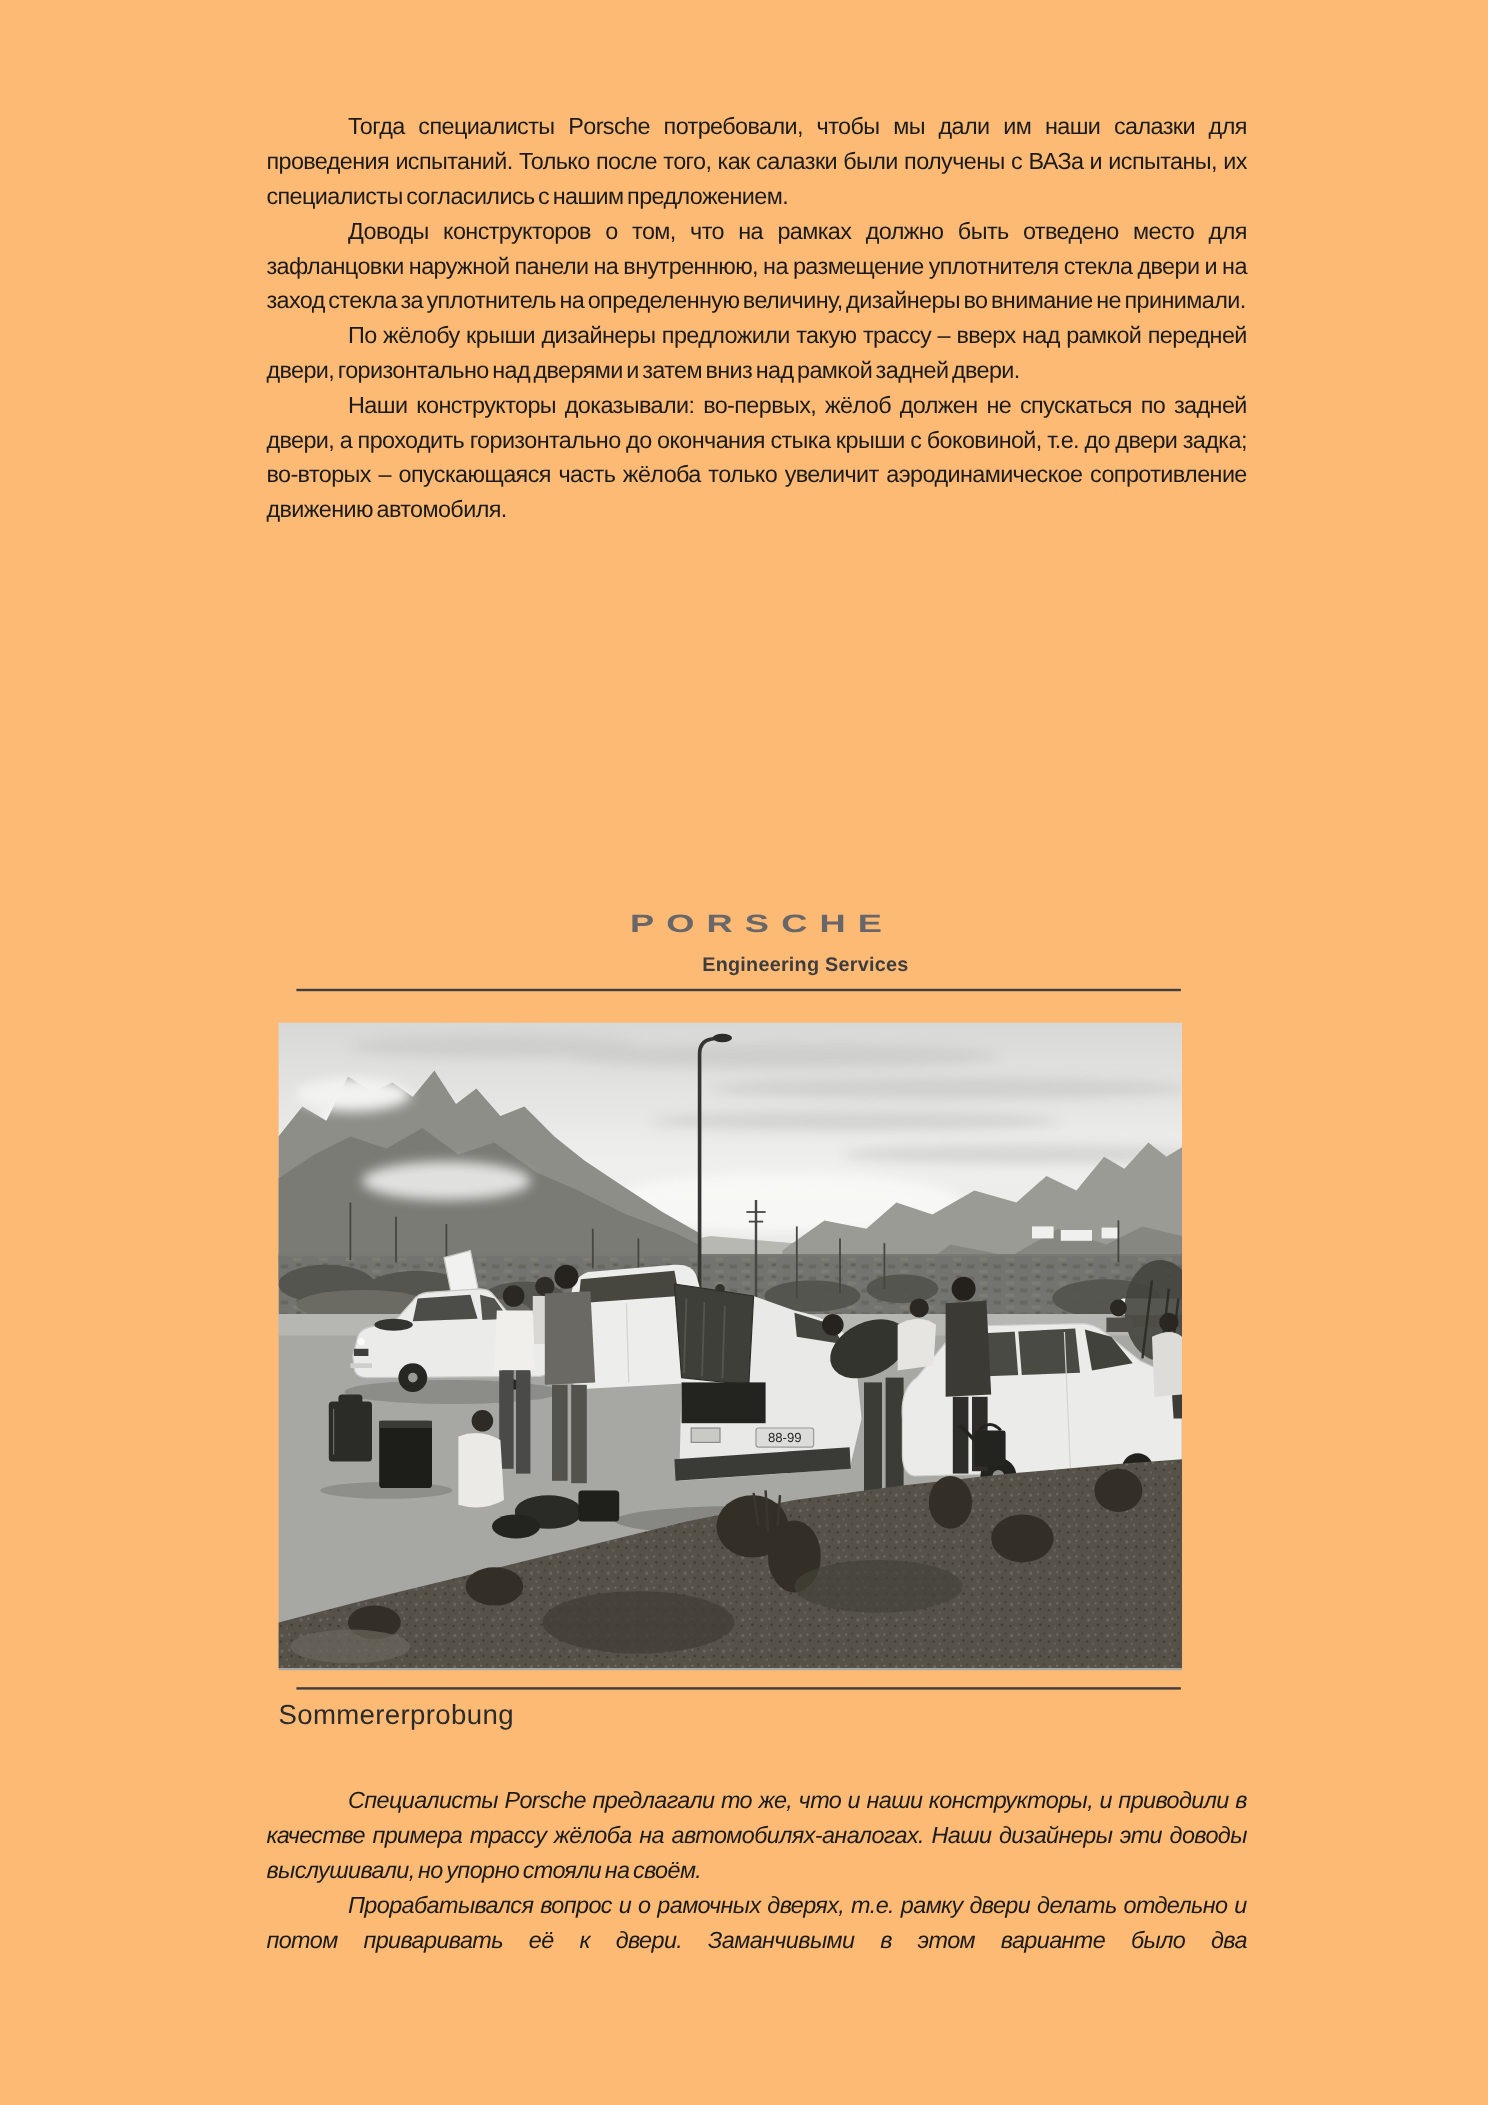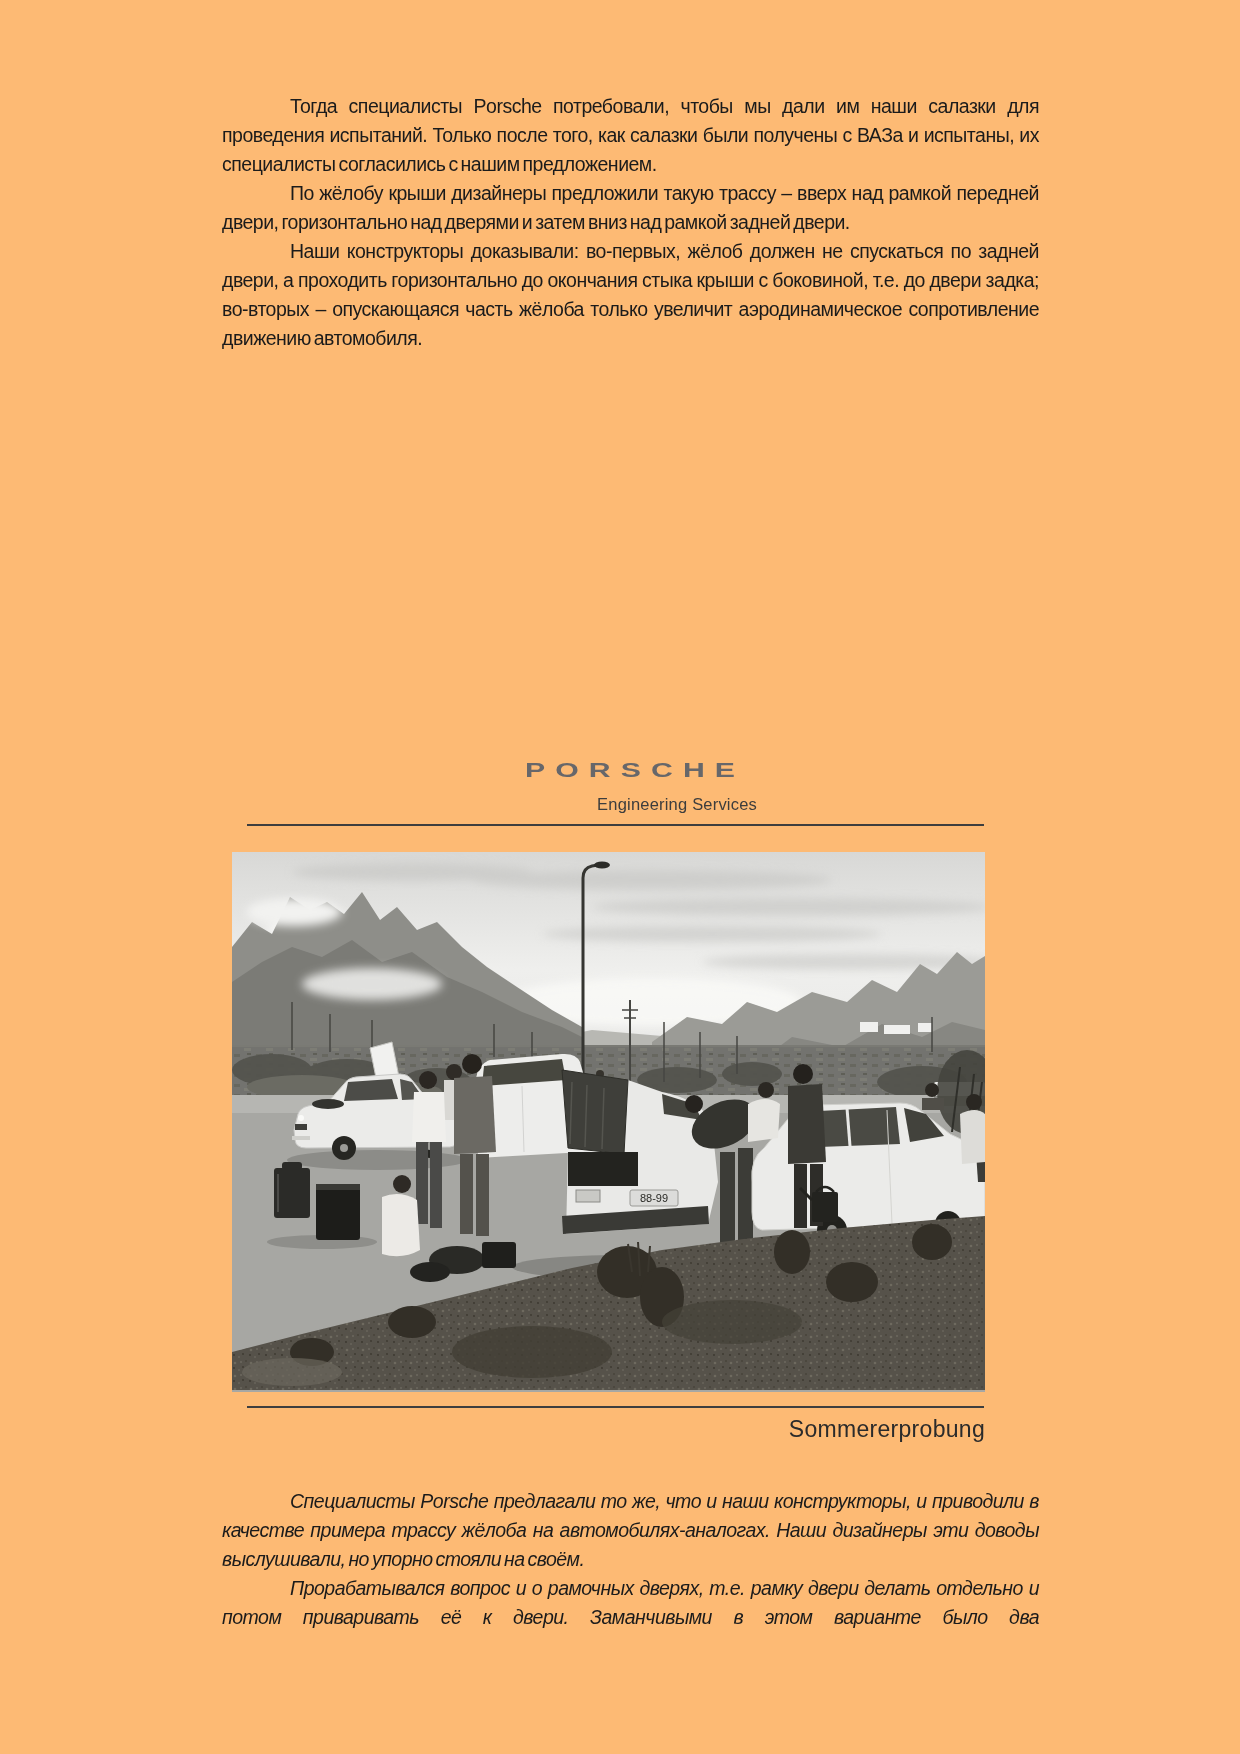--- a/index.html
+++ b/index.html
@@ -33,48 +33,50 @@
     transform:scale(1.12,0.78);
     transform-origin:center top;
     white-space:nowrap;
   }
   .logo-sub{
     position:absolute;left:505px;top:795px;width:252px;
     text-align:right;
     font-size:16.5px;color:#3d3d3d;
     letter-spacing:0.2px;
     white-space:nowrap;
+    font-weight:bold;
   }
   .rule{
     position:absolute;left:247px;width:737px;height:2px;
     background:#3e3e3e;
   }
   .rule-top{top:824px;}
   .rule-bottom{top:1406px;}
 
   .photo{
     position:absolute;left:232px;top:852px;width:753px;height:540px;
     margin:0;padding:0;border-radius:29px;
   }
   .photo svg{display:block;}
 
   .caption{
     position:absolute;left:232px;top:1416px;width:753px;
-    text-align:right;
+    text-align:left;
     font-size:23px;color:#2b2b2b;
     letter-spacing:0.3px;
   }
 </style>
 </head>
 <body>
 
 <div class="page">
 
   <section class="body-text text-top">
     <p>Тогда специалисты Porsche потребовали, чтобы мы дали им наши салазки для проведения испытаний. Только после того, как салазки были получены с ВАЗа и испытаны, их специалисты согласились с нашим предложением.</p>
+    <p>Доводы конструкторов о том, что на рамках должно быть отведено место для зафланцовки наружной панели на внутреннюю, на размещение уплотнителя стекла двери и на заход стекла за уплотнитель на определенную величину, дизайнеры во внимание не принимали.</p>
     <p>По жёлобу крыши дизайнеры предложили такую трассу – вверх над рамкой передней двери, горизонтально над дверями и затем вниз над рамкой задней двери.</p>
     <p>Наши конструкторы доказывали: во-первых, жёлоб должен не спускаться по задней двери, а проходить горизонтально до окончания стыка крыши с боковиной, т.е. до двери задка; во-вторых – опускающаяся часть жёлоба только увеличит аэродинамическое сопротивление движению автомобиля.</p>
   </section>
 
   <div class="logo-word">PORSCHE</div>
   <div class="logo-sub">Engineering Services</div>
 
   <div class="rule rule-top"></div>
 
   <figure class="photo">

